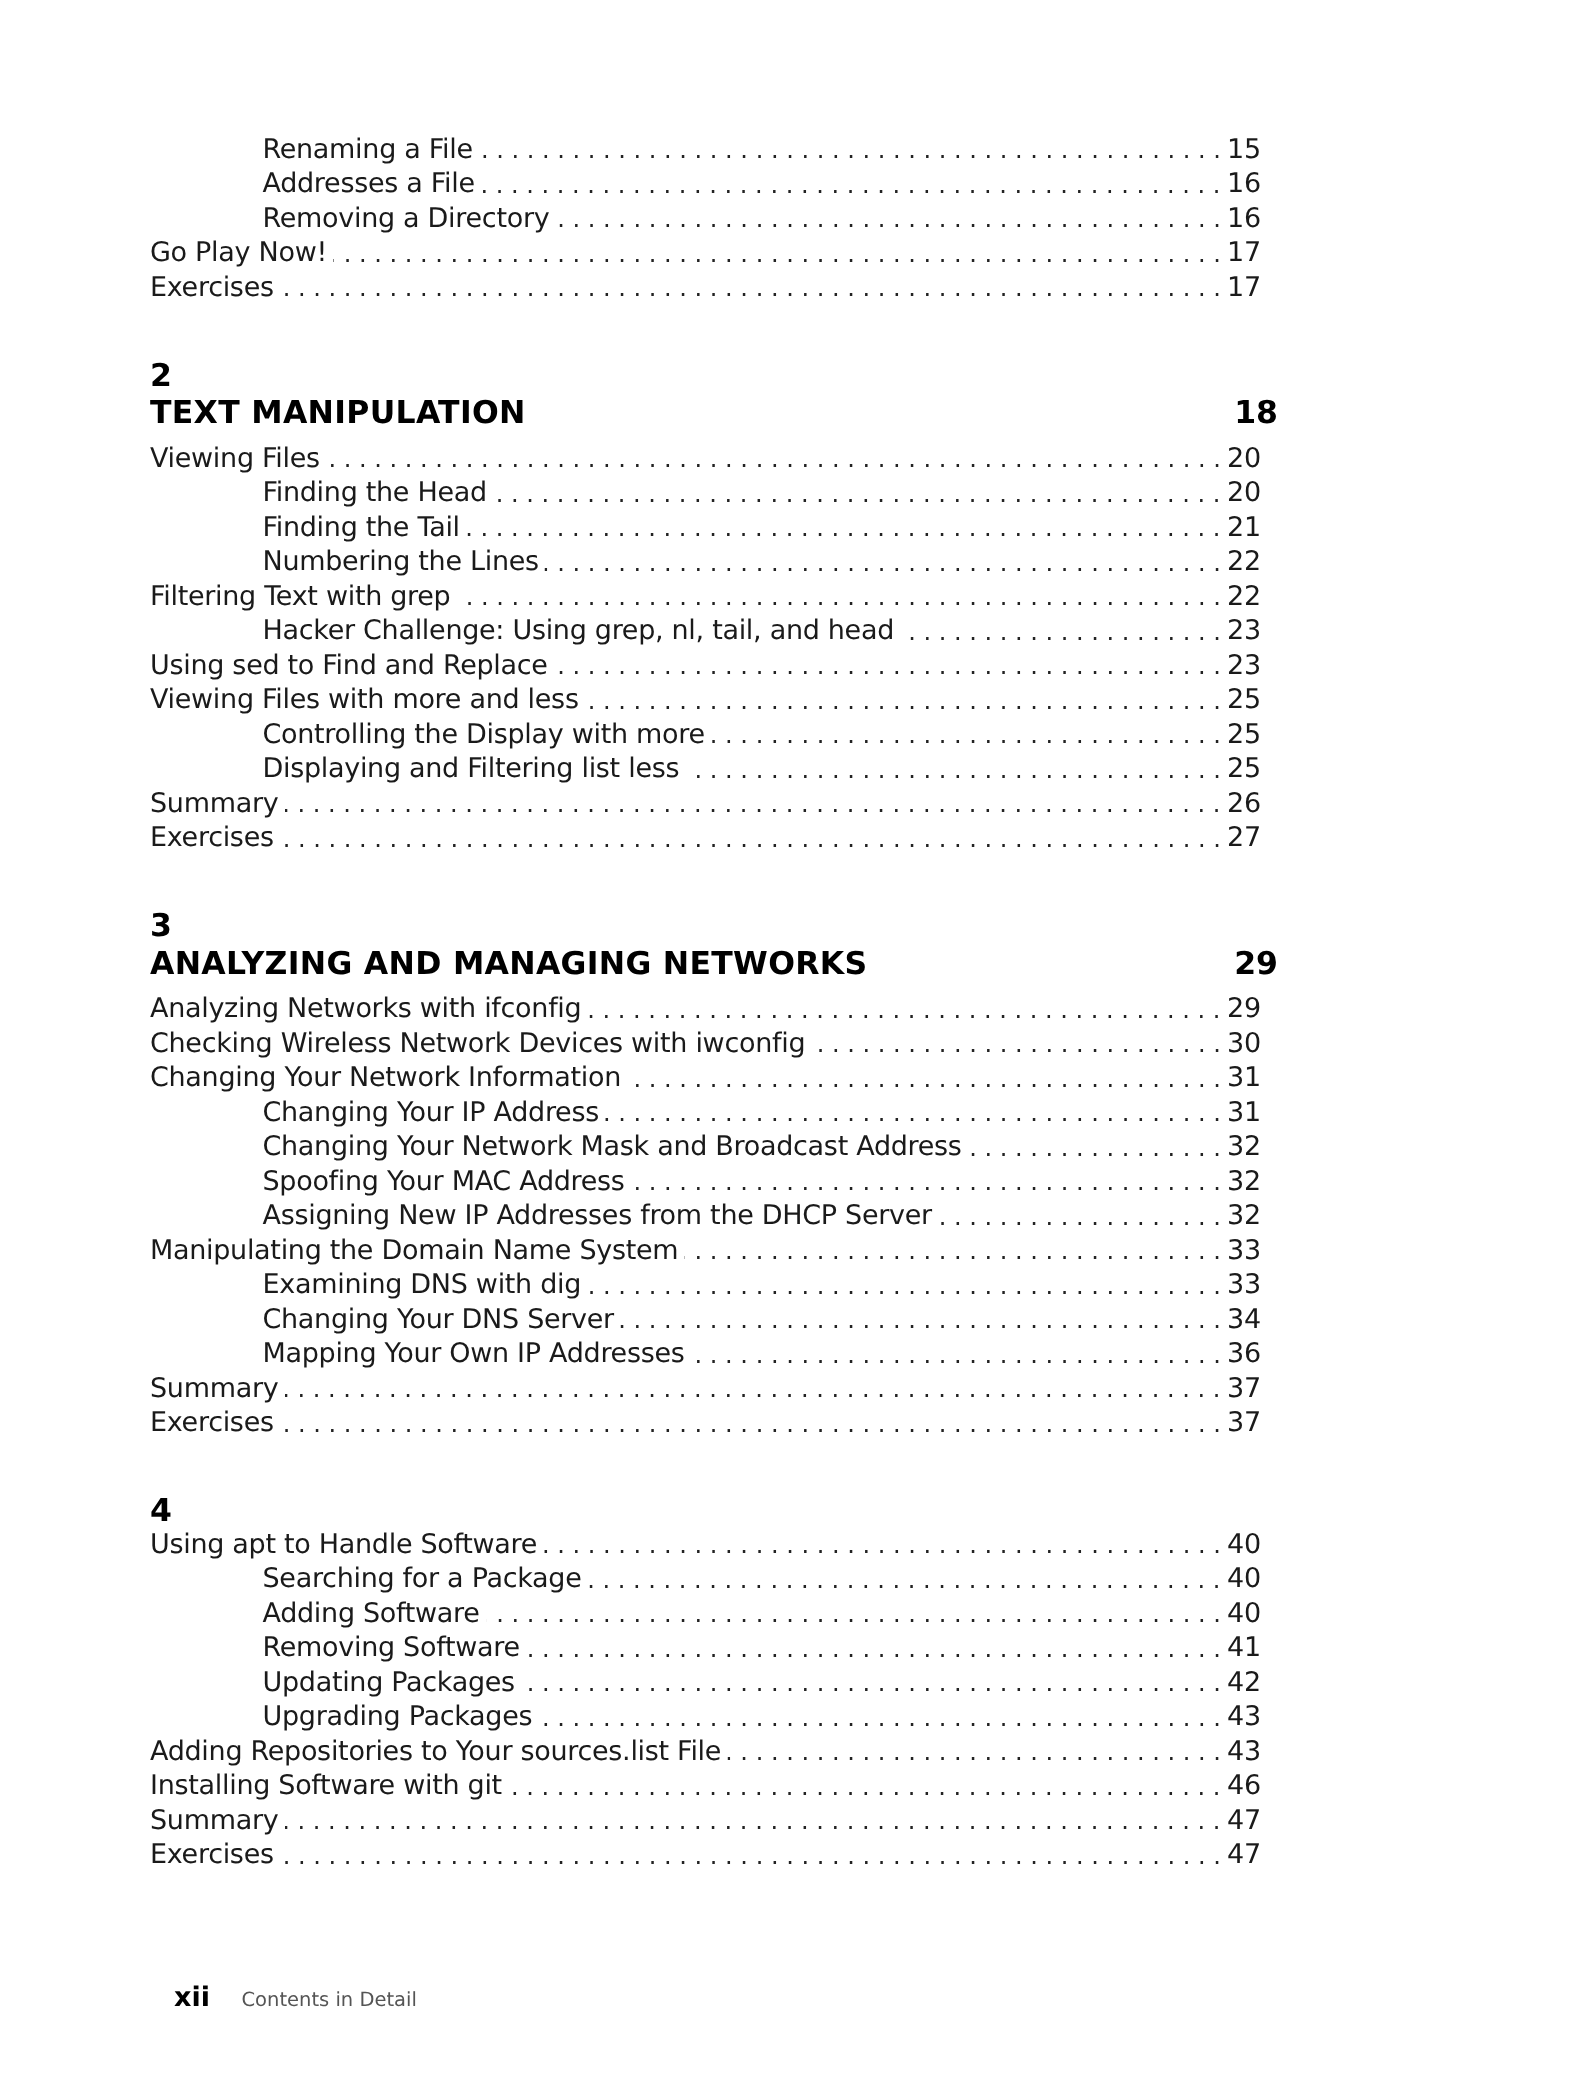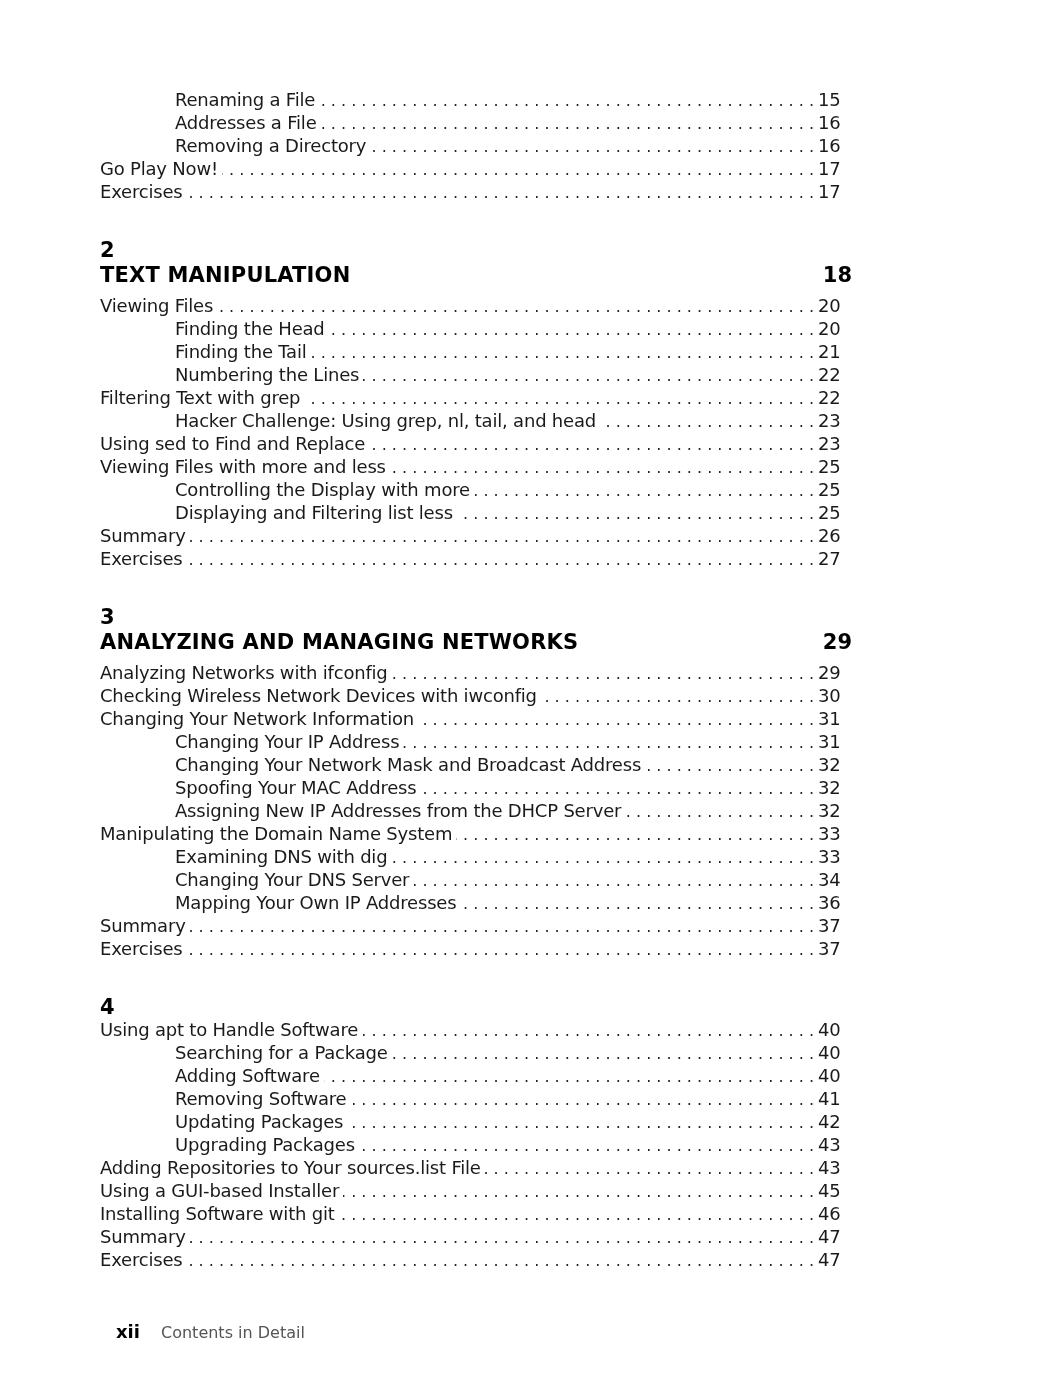--- a/index.html
+++ b/index.html
@@ -83,21 +83,21 @@
       display: flex;
       align-items: baseline;
     }
     .folio {
       font-weight: bold;
       font-size: 18px;
       color: #000;
       width: 45px;
     }
     .running-title {
-      font-size: 16px;
+      font-size: 13px;
       color: #555;
     }
   </style>
 </head>
 <body>
 
 <div class="page">
   <div id="toc-continued">
       <div class="toc-line level-2">
         <span class="toc-title">Renaming a File</span>
@@ -294,25 +294,20 @@
         </div>
         <div class="toc-line level-2">
           <span class="toc-title">Upgrading Packages</span>
           <span class="toc-dots"></span>
           <span class="toc-page">43</span>
         </div>
         <div class="toc-line">
           <span class="toc-title">Adding Repositories to Your sources.list File</span>
           <span class="toc-dots"></span>
           <span class="toc-page">43</span>
-        </div>
-        <div class="toc-line">
-          <span class="toc-title">Using a GUI-based Installer</span>
-          <span class="toc-dots"></span>
-          <span class="toc-page">45</span>
         </div>
         <div class="toc-line">
           <span class="toc-title">Installing Software with git</span>
           <span class="toc-dots"></span>
           <span class="toc-page">46</span>
         </div>
         <div class="toc-line">
           <span class="toc-title">Summary</span>
           <span class="toc-dots"></span>
           <span class="toc-page">47</span>

